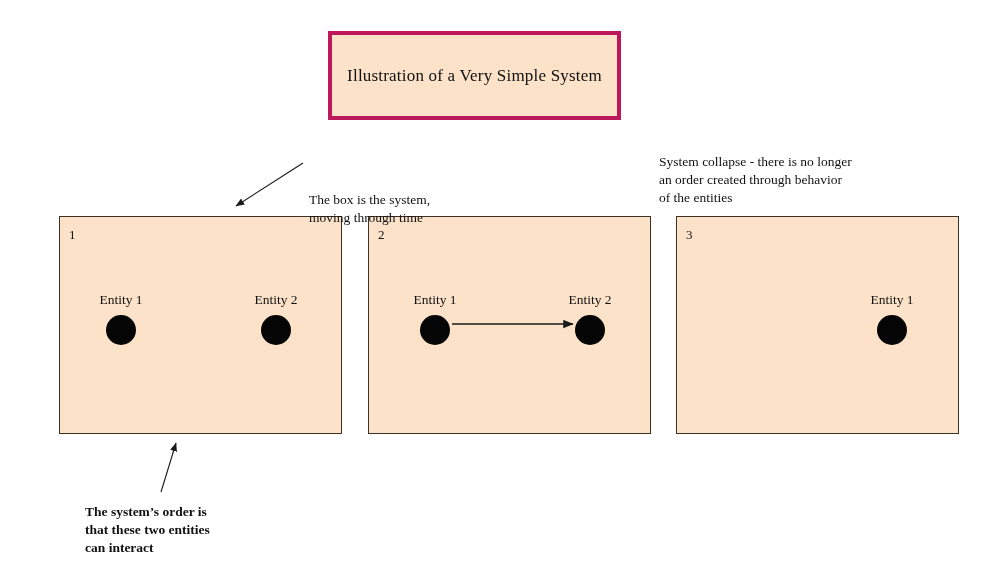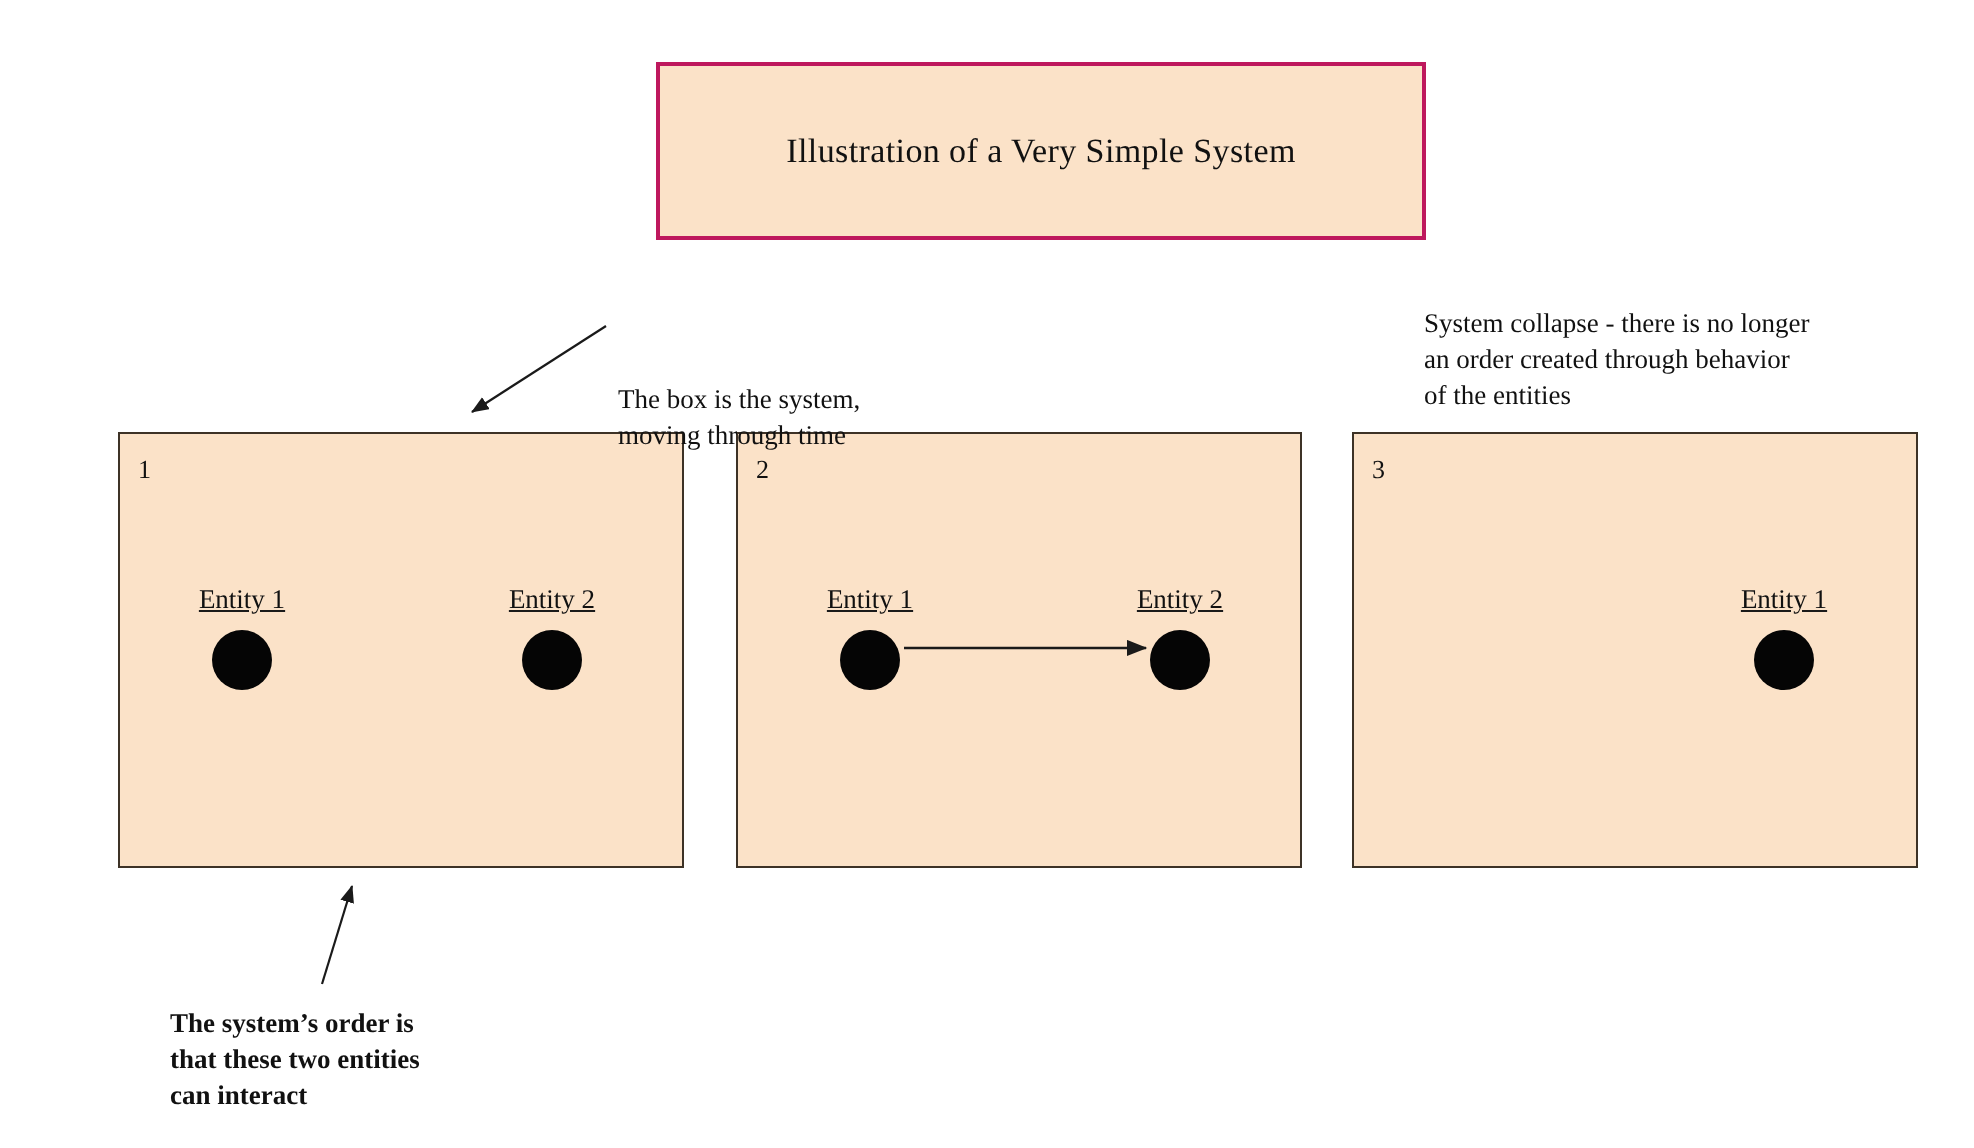--- a/index.html
+++ b/index.html
@@ -18,24 +18,24 @@
     position: relative;
     width: 987px;
     height: 574px;
   }
 
   
   .title-box {
     position: absolute;
     left: 328px;
     top: 31px;
-    width: 385px;
+    width: 293px;
     height: 89px;
     background: #FBE2C8;
-    border: 2px solid #be185d;
+    border: 4px solid #be185d;
     box-sizing: border-box;
     display: flex;
     align-items: center;
     justify-content: center;
   }
   .title-text {
     font-size: 17px;
     letter-spacing: 0.2px;
     color: #111111;
     white-space: nowrap;
@@ -63,21 +63,20 @@
     color: #111111;
     line-height: 1;
   }
 
   
   .entity {
     position: absolute;
     width: 90px;
     margin-left: -45px;
     text-align: center;
-    text-decoration: underline;
   }
   .entity-label {
     font-size: 13.5px;
     color: #111111;
     line-height: 1;
     white-space: nowrap;
   }
   .entity-dot {
     width: 30px;
     height: 30px;
@@ -107,21 +106,21 @@
 
   
   .annotation {
     position: absolute;
     font-size: 13.5px;
     line-height: 18px;
     color: #111111;
     white-space: pre-line;
   }
   #anno-box-system { left: 309px; top: 152px; width: 250px; margin-top: 39px; }
-  #anno-collapse   { left: 712px; top: 153px; width: 270px; }
+  #anno-collapse   { left: 659px; top: 153px; width: 270px; }
   #anno-order      { left: 85px;  top: 503px; width: 250px; font-weight: bold; }
 
   
   #arrows {
     position: absolute;
     left: 0;
     top: 0;
     width: 987px;
     height: 574px;
     pointer-events: none;

